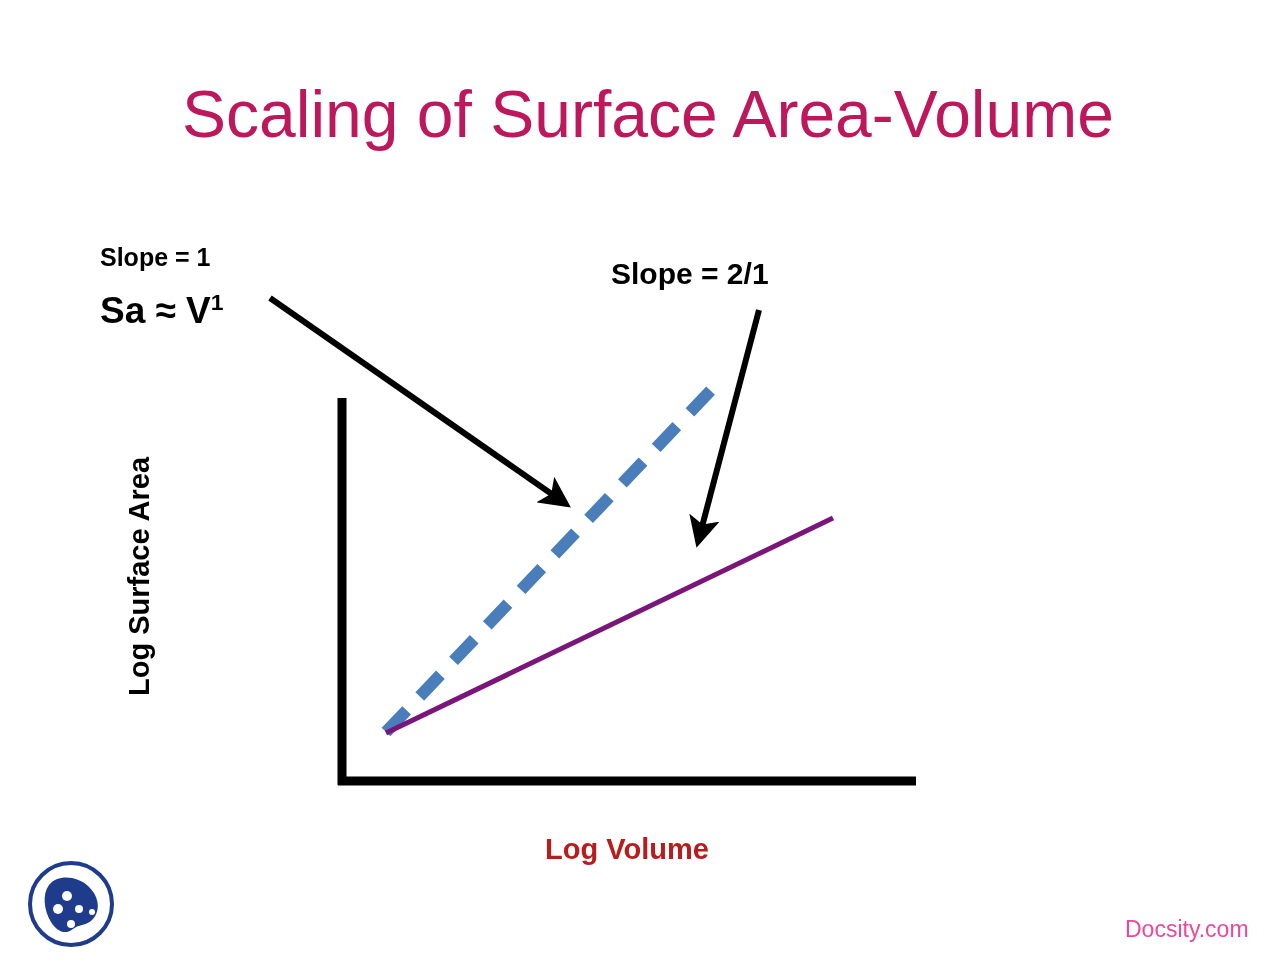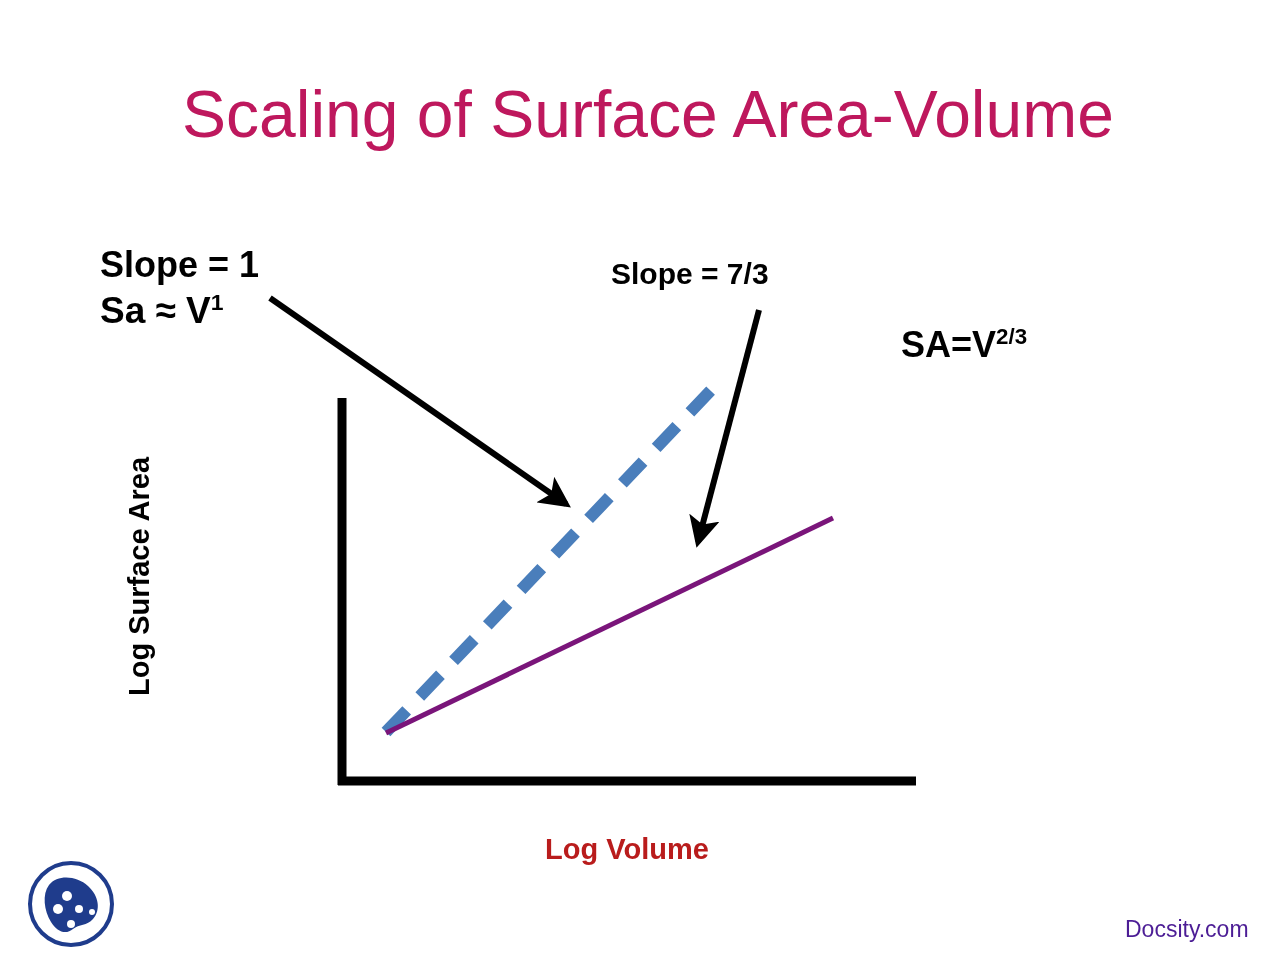--- a/index.html
+++ b/index.html
@@ -40,21 +40,21 @@
     position: absolute;
     font-family: "Liberation Sans", sans-serif;
     font-weight: bold;
     color: #000000;
     white-space: nowrap;
     line-height: 1.25;
   }
   #label-slope1 {
     left: 100px;
     top: 242px;
-    font-size: 36px;
+    font-size: 25px;
   }
   #label-slope1-line2 {
     left: 100px;
     top: 288px;
     font-size: 37px;
   }
   #label-slope23 {
     left: 611px;
     top: 255px;
     font-size: 30px;
@@ -115,21 +115,21 @@
     width: 92px;
     height: 92px;
   }
   #watermark {
     position: absolute;
     left: 1125px;
     top: 916px;
     font-family: "Liberation Sans", sans-serif;
     font-size: 23px;
     font-weight: 400;
-    color: #4c1d95;
+    color: #ec4899;
     white-space: nowrap;
   }
 </style>
 </head>
 <body>
 
 <div id="slide">
 
   <div id="slide-title">Scaling of Surface Area-Volume</div>
 
@@ -150,23 +150,22 @@
 
     <line x1="270" y1="298" x2="566" y2="504" stroke="#000000" stroke-width="6" marker-end="url(#arrowhead)"></line>
 
     <line x1="759" y1="310" x2="698" y2="542" stroke="#000000" stroke-width="6" marker-end="url(#arrowhead)"></line>
   </svg>
 
   <div class="annot" id="label-slope1">Slope = 1</div>
 
   <div class="annot" id="label-slope1-line2"><span>Sa ≈ V</span><sup>1</sup></div>
 
-  <div class="annot" id="label-slope23">Slope = 7/3</div>
+  <div class="annot" id="label-slope23">Slope = 2/1</div>
 
-  <div class="annot" id="label-formula"><span>SA=V</span><sup>2/3</sup></div>
 
   <div id="ylabel">Log Surface Area</div>
 
   <div id="xlabel">Log Volume</div>
 
   <svg id="logo" viewBox="0 0 92 92">
     <circle cx="46" cy="46" r="41" fill="none" stroke="#1F3C8C" stroke-width="4"></circle>
     <path d="M 24 27 C 33 16, 52 18, 63 28 C 74 38, 76 52, 68 61
              C 62 68, 54 66, 48 71 C 41 77, 32 74, 26 64
              C 19 53, 17 36, 24 27 Z" fill="#1F3C8C"></path>

